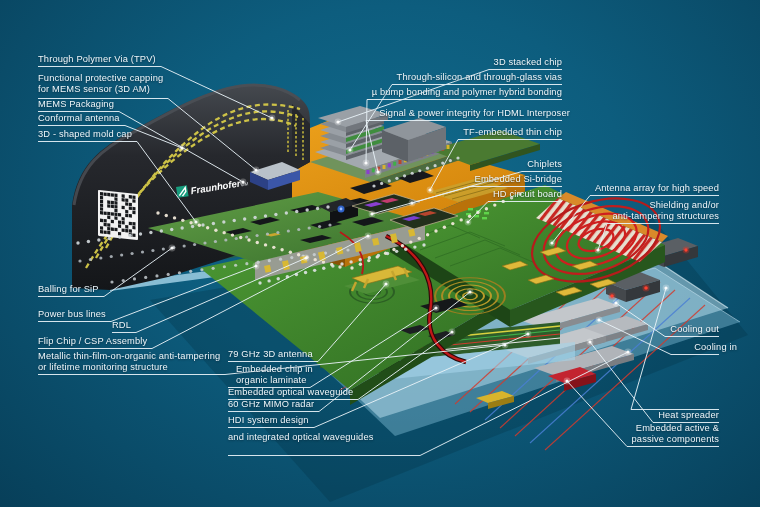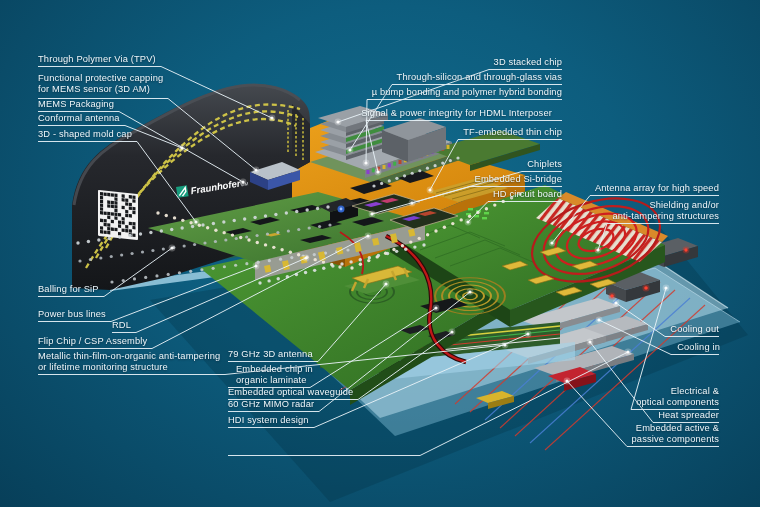--- a/index.html
+++ b/index.html
@@ -676,21 +676,21 @@
       </div>
       <div class="callout r" style="right: 198px; top: 57px;">
         <div>3D stacked chip</div>
       </div>
       <div class="callout r" style="right: 198px; top: 72px;">
         <div>Through-silicon and through-glass vias</div>
       </div>
       <div class="callout r" style="right: 198px; top: 87px;">
         <div>µ bump bonding and polymer hybrid bonding</div>
       </div>
-      <div class="callout r" style="right: 208px; top: 108px;">
+      <div class="callout r" style="right: 190px; top: 108px;">
         <div>Signal &amp; power integrity for HDML Interposer</div>
       </div>
       <div class="callout r" style="right: 198px; top: 127px;">
         <div>TF-embedded thin chip</div>
       </div>
       <div class="callout r" style="right: 198px; top: 159px;">
         <div>Chiplets</div>
       </div>
       <div class="callout r" style="right: 198px; top: 174px;">
         <div>Embedded Si-bridge</div>
@@ -701,26 +701,22 @@
       <div class="callout r" style="right: 41px; top: 183px;">
         <div>Antenna array for high speed</div>
       </div>
       <div class="callout r" style="right: 41px; top: 200px;">
         <div>Shielding and/or</div>
         <div>anti-tampering structures</div>
       </div>
       <div class="callout r" style="right: 41px; top: 324px;">
         <div>Cooling out</div>
       </div>
-      <div class="callout r" style="right: 40px; top: 342px;">
+      <div class="callout r" style="right: 23px; top: 342px;">
         <div>Cooling in</div>
-      </div>
-      <div class="callout r" style="right: 41px; top: 386px;">
-        <div>Electrical &amp;</div>
-        <div>optical components</div>
       </div>
       <div class="callout r" style="right: 41px; top: 410px;">
         <div>Heat spreader</div>
       </div>
       <div class="callout r" style="right: 41px; top: 423px;">
         <div>Embedded active &amp;</div>
         <div>passive components</div>
       </div>
       <div class="callout l" style="left: 228px; top: 349px;">
         <div>79 GHz 3D antenna</div>
@@ -732,16 +728,17 @@
       <div class="callout l" style="left: 228px; top: 387px;">
         <div>Embedded optical waveguide</div>
       </div>
       <div class="callout l" style="left: 228px; top: 399px;">
         <div>60 GHz MIMO radar</div>
       </div>
       <div class="callout l" style="left: 228px; top: 415px;">
         <div>HDI system design</div>
       </div>
       <div class="callout l" style="left: 228px; top: 432px;">
+        <div>and integrated optical waveguides</div>
       </div>
     </div>
 
 </div>
 
 </body></html>

